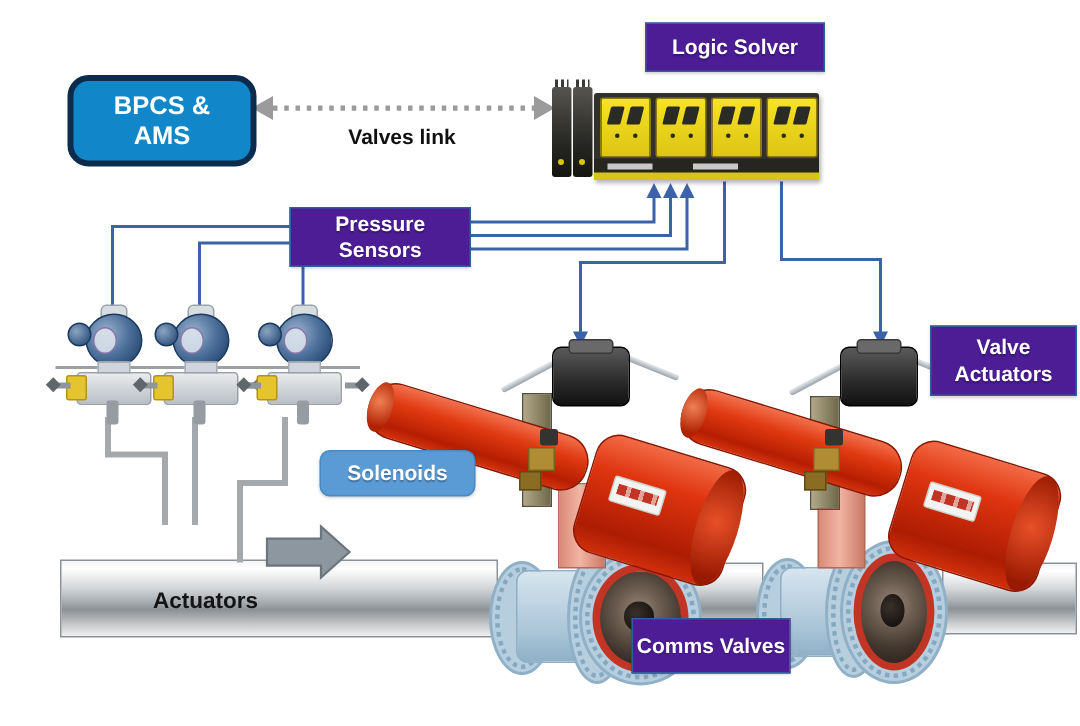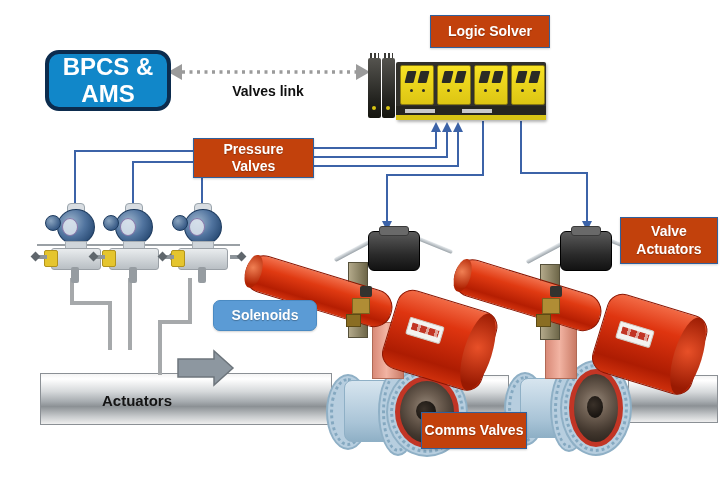--- a/index.html
+++ b/index.html
@@ -2,37 +2,37 @@
 <html><head>
 <meta charset="utf-8">
 <style>
   html,body { margin:0; padding:0; background:#fff; }
   .canvas {
     position:relative; width:720px; height:484px; background:#ffffff;
     font-family:"Liberation Sans", sans-serif; overflow:hidden;
   }
   
   .lbl {
-    position:absolute; background:#c2410c; border:1px solid #30609c; color:#fff;
+    position:absolute; background:#4c1d95; border:1px solid #30609c; color:#fff;
     font-weight:bold; font-size:14px; line-height:1.25; display:flex; flex-direction:column;
     align-items:center; justify-content:center; text-align:center; z-index:6;
     text-shadow:0 1px 1px rgba(0,0,0,.28); box-shadow:0 1px 2px rgba(0,0,0,.18);
   }
   .lbl-logic { left:430px; top:15px;  width:118px; height:31px; }
   .lbl-press { left:193px; top:138px; width:119px; height:38px; }
   .lbl-ctrl  { left:404px; top:196px; width:122px; height:32px; }
   .lbl-va    { left:620px; top:217px; width:96px;  height:45px; }
   .lbl-sol   { left:213px; top:300px; width:102px; height:29px; background:#5b9bd5; border-color:#4a8ac2; border-radius:7px; }
   .lbl-bv    { left:421px; top:412px; width:104px; height:35px; }
 
   
   .bpcs {
     position:absolute; left:45px; top:50px; width:118px; height:53px; z-index:6;
     background:#1187c9; border:4px solid #0c2c4e; border-radius:14px; color:#fff;
-    font-weight:bold; font-size:24px; line-height:1.12; display:flex; flex-direction:column;
+    font-weight:bold; font-size:17px; line-height:1.12; display:flex; flex-direction:column;
     align-items:center; justify-content:center; text-align:center;
   }
   .comms-label { position:absolute; left:218px; top:83px; width:100px; text-align:center;
     font-weight:bold; font-size:14px; color:#101010; z-index:2; }
   .upstream-label { position:absolute; left:102px; top:392px; font-size:15px; font-weight:bold;
     color:#141414; z-index:2; }
 
   
   .solver { position:absolute; left:368px; top:56px; width:178px; height:64px; z-index:3; }
   .psu { position:absolute; top:2px; width:13px; height:60px; border-radius:2px;
@@ -330,21 +330,21 @@
   <div class="bar bar2a"></div>
   <div class="bar bar2b"></div>
   <div class="ctrl ctrl1"></div>
   <div class="ctrl ctrl2"></div>
 
   <div class="lbl lbl-logic">
     <span>Logic Solver</span>
   </div>
   <div class="lbl lbl-press">
     <span>Pressure</span>
-    <span>Valves</span>
+    <span>Sensors</span>
   </div>
   <div class="lbl lbl-sol">
     <span>Solenoids</span>
   </div>
   <div class="lbl lbl-va">
     <span>Valve</span>
     <span>Actuators</span>
   </div>
   <div class="lbl lbl-bv">
     <span>Comms Valves</span>

